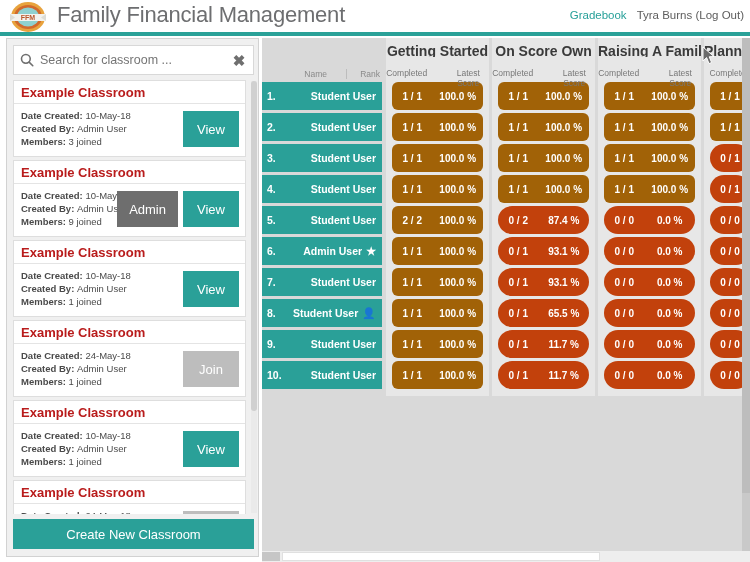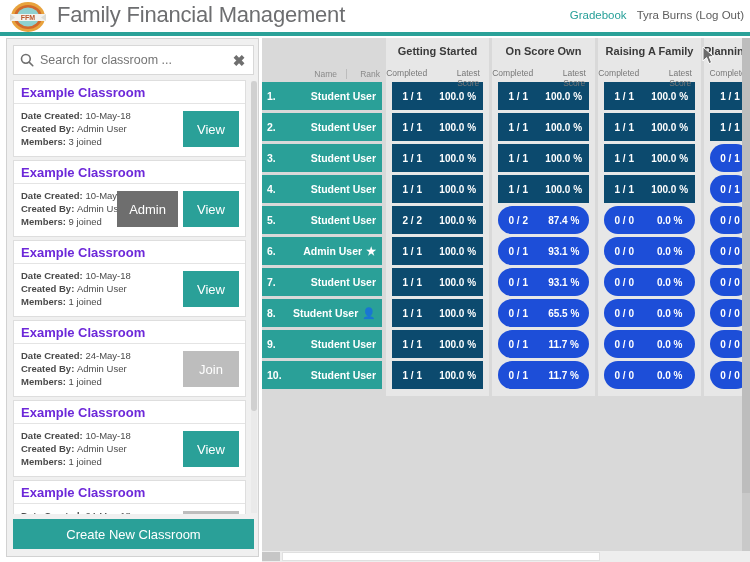--- a/index.html
+++ b/index.html
@@ -75,21 +75,21 @@
     overflow: hidden;
   }
   .card {
     width: 233px;
     background: #ffffff;
     border: 1px solid #dedede;
     margin-bottom: 3px;
     position: relative;
   }
   .card-title {
-    font-size: 13px; color: #6d28d9; font-weight: bold;
+    font-size: 13px; color: #b91c1c; font-weight: bold;
     padding: 4px 7px 3px 7px;
     border-bottom: 1px solid #e4e4e4;
   }
   .card-body {
     padding: 5px 7px 6px 7px;
     position: relative; min-height: 52px;
   }
   .card-line { font-size: 9.5px; color: #4a4a4a; line-height: 13px; font-weight: bold;}
   .card-line span.val { font-weight: normal; }
   .card-btns {
@@ -138,39 +138,39 @@
     background: #d9d9d9;
   }
   .col-names { left: 0; width: 120px; }
   .col-mod  { background: #e7e7e7; }
 
   .mod-head {
     height: 44px; position: relative;
   }
   .mod-title {
     position: absolute; left: 0; right: 0; top: 7px;
-    text-align: center; font-size: 11px; font-weight: bold; color: #3a3a3a;
+    text-align: center; font-size: 14px; font-weight: bold; color: #3a3a3a;
     line-height: 12px;
     overflow: hidden; white-space: nowrap;
   }
   .mod-sub {
     position: absolute; left: 0; right: 0; top: 30px;
     display: flex; font-size: 8.5px; color: #777; gap: 20px;
   }
   .mod-sub div { flex: 1; text-align: center; }
 
   .names-head {
     height: 44px; position: relative;
   }
   .names-head .hdr-row {
     position: absolute; right: 2px; bottom: 3px;
     display: flex; font-size: 8.5px; color: #8a8a8a;
   }
   .names-head .hdr-row .nm { width: 46px; text-align: right; }
-  .names-head .hdr-row .rk { width: 34px; text-align: right; border-left: 1px solid #bdbdbd; padding-left: 6px; margin-left: 9px;}
+  .names-head .hdr-row .rk { width: 34px; text-align: right; border-left: 1px solid #bdbdbd; padding-left: 6px; margin-left: 19px;}
 
   .name-cell {
     height: 28px; margin-bottom: 3px;
     background: #2aa098; color: #fff;
     display: flex; align-items: center;
     padding: 0 6px 0 5px;
     font-size: 10.5px; font-weight: bold;
   }
   .name-cell .rank { flex: 0 0 auto; }
   .name-cell .nm {
@@ -181,22 +181,22 @@
 
   .score-cell {
     height: 28px; margin-bottom: 3px;
     margin-left: 6px; margin-right: 6px;
     display: flex; align-items: center;
     color: #fff; font-size: 10px; font-weight: bold;
   }
   .score-cell .c { flex: 1; text-align: center; }
   .score-cell .s { flex: 1.25; text-align: center; }
   .score-cell.one .c { flex: 1; }
-  .sc-green { background: #0c4a6e; }
-  .sc-red   { background: #1d4ed8; border-radius: 14px; }
+  .sc-green { background: #a16207; border-radius: 6px; }
+  .sc-red   { background: #c2410c; border-radius: 14px; }
 
   .gb-vscroll {
     position: absolute; right: 0; top: 0; width: 8px; height: 516px;
     background: #c9c9c9;
   }
   .gb-vscroll .thumb {
     position: absolute; left: 0; top: 0; width: 8px; height: 455px;
     background: #bdbdbd;
   }
   .gb-hscroll {

